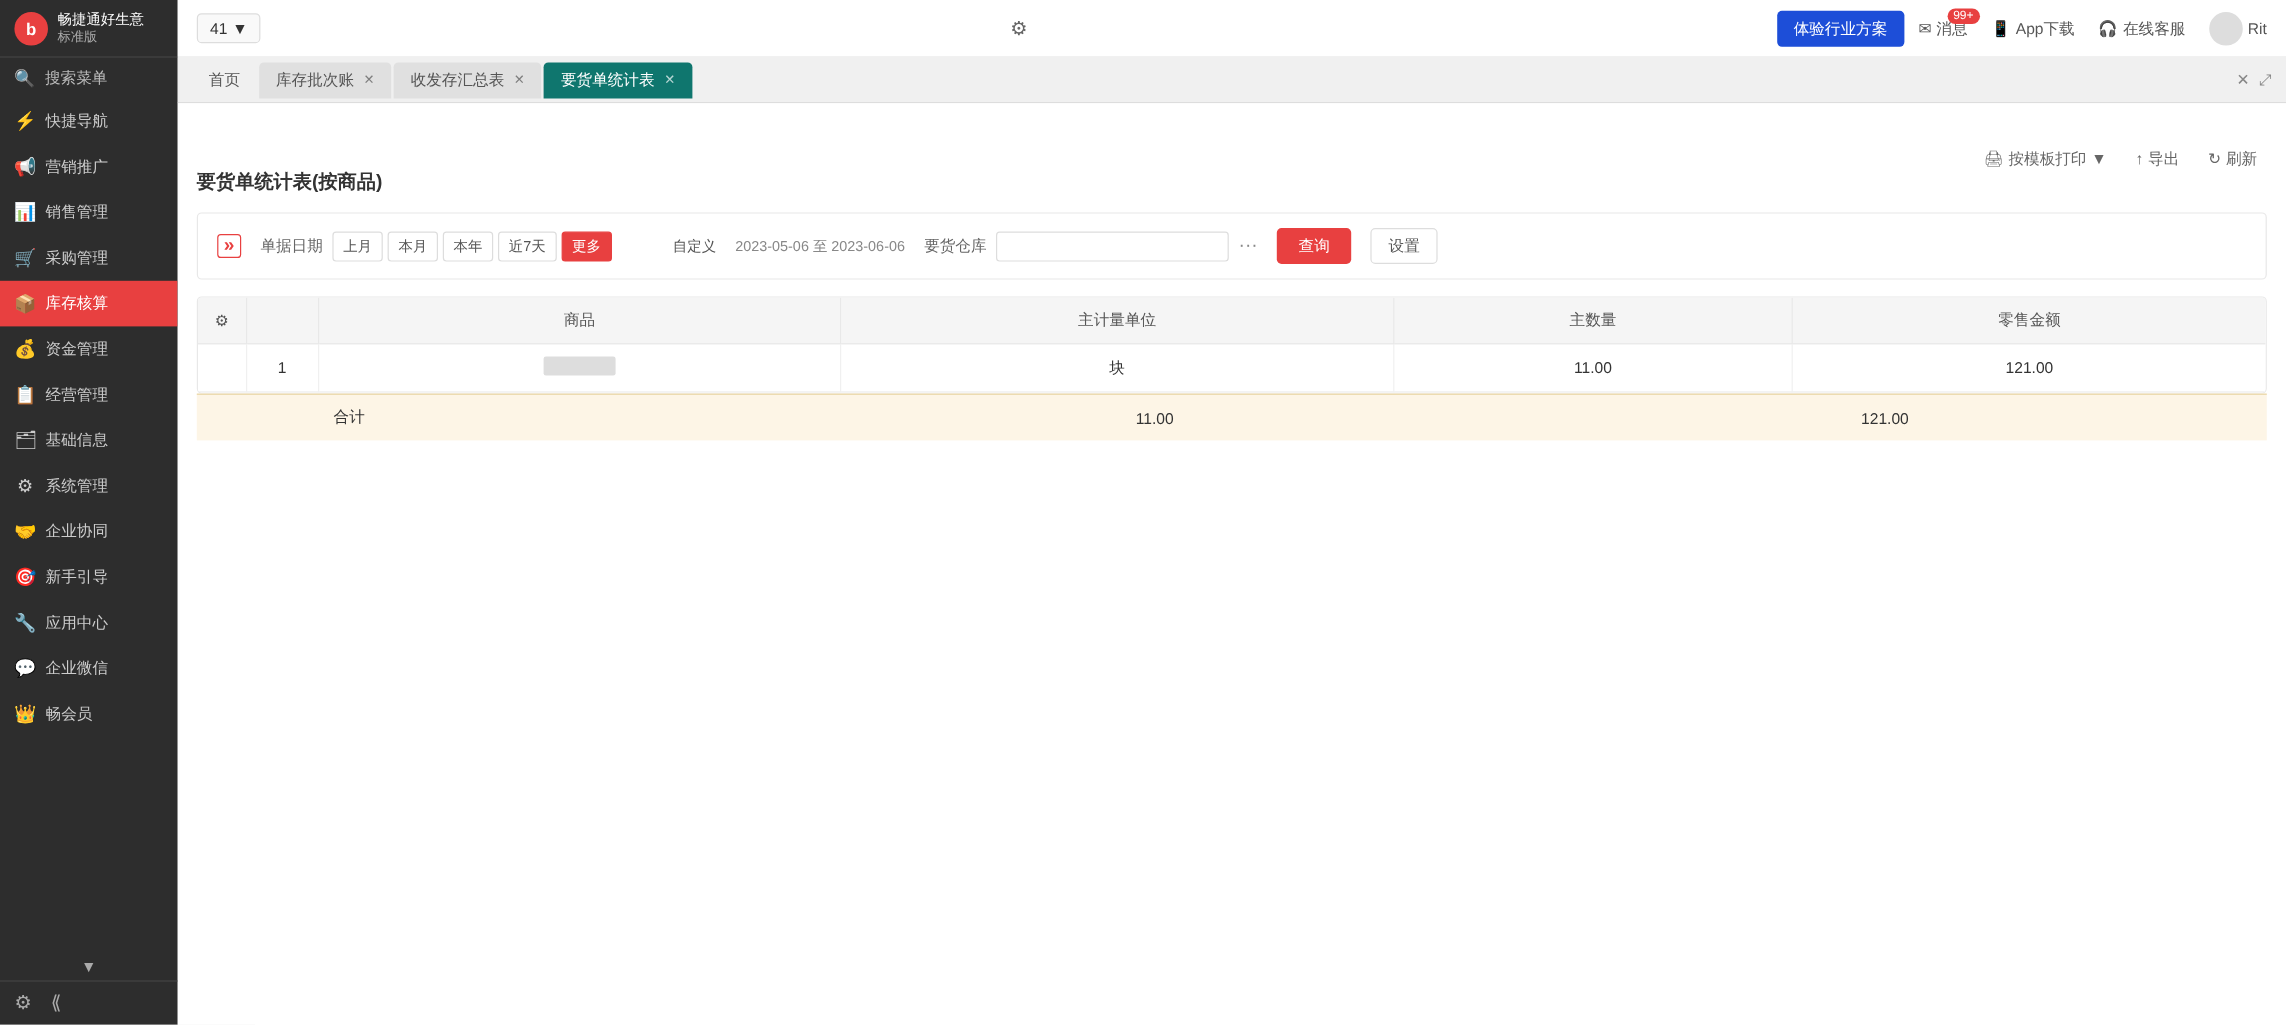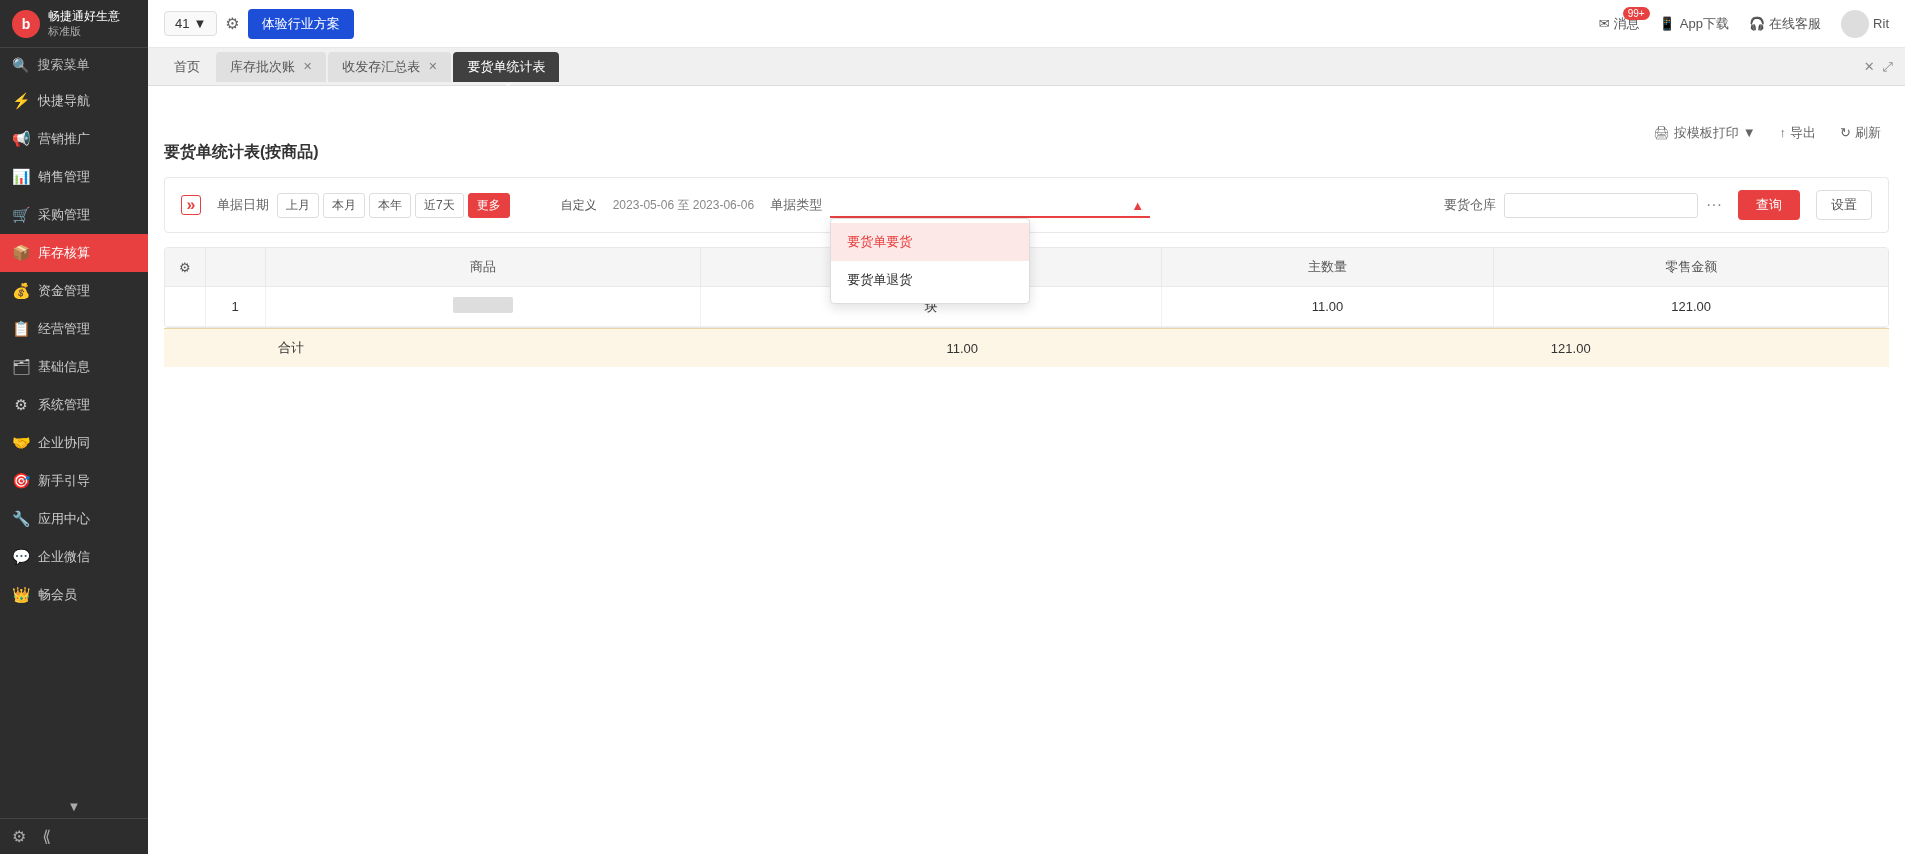--- a/index.html
+++ b/index.html
@@ -88,20 +88,21 @@
       display: flex;
       align-items: center;
       padding: 0 16px;
       border-bottom: 1px solid #e8e8e8;
       gap: 12px;
       flex-shrink: 0;
     }
     .header-title-area {
       display: flex; align-items: center; gap: 8px;
       flex: 1;
+      justify-content: space-between;
     }
     .header-dropdown {
       display: flex; align-items: center; gap: 4px;
       border: 1px solid #ddd;
       border-radius: 4px;
       padding: 4px 10px;
       cursor: pointer;
       font-size: 13px;
       color: #333;
       background: #f9f9f9;
@@ -154,23 +155,22 @@
       display: flex; align-items: center; gap: 4px;
       padding: 6px 14px;
       border-radius: 4px 4px 0 0;
       cursor: pointer;
       font-size: 13px;
       color: #555;
       background: #e0e0e0;
       height: 30px;
     }
     .tab.active {
-      background: #404040;
+      background: #0f766e;
       color: #fff;
-      flex-direction: column;
     }
     .tab .close { font-size: 11px; margin-left: 4px; opacity: 0.7; }
     .tab-home { background: transparent; color: #555; text-align: center; }
     .tabs-right { margin-left: auto; display: flex; align-items: center; gap: 8px; color: #888; }
 
     
     .content-area {
       flex: 1;
       background: #fff;
       overflow-y: auto;
@@ -547,32 +547,20 @@
             <button class="quick-btn">上月</button>
             <button class="quick-btn">本月</button>
             <button class="quick-btn">本年</button>
             <button class="quick-btn">近7天</button>
             <button class="quick-btn more">更多</button>
           </div>
           <button class="custom-btn">自定义</button>
           <span class="date-range">2023-05-06 至 2023-06-06</span>
         </div>
 
-        <div class="filter-type-group" style="position: relative;">
-          <span class="filter-label">单据类型</span>
-          <div class="filter-input-wrap">
-            <input class="filter-input" value="" style="">
-            <span class="filter-input-arrow">▲</span>
-            
-            <div class="dropdown-popup">
-              <div class="dropdown-item selected">要货单要货</div>
-              <div class="dropdown-item">要货单退货</div>
-            </div>
-          </div>
-        </div>
 
         <div class="warehouse-group">
           <span class="warehouse-label">要货仓库</span>
           <input class="warehouse-input" value="" style="">
           <span class="warehouse-more">···</span>
         </div>
 
         <button class="query-btn">查询</button>
         <button class="settings-btn2">设置</button>
       </div>

